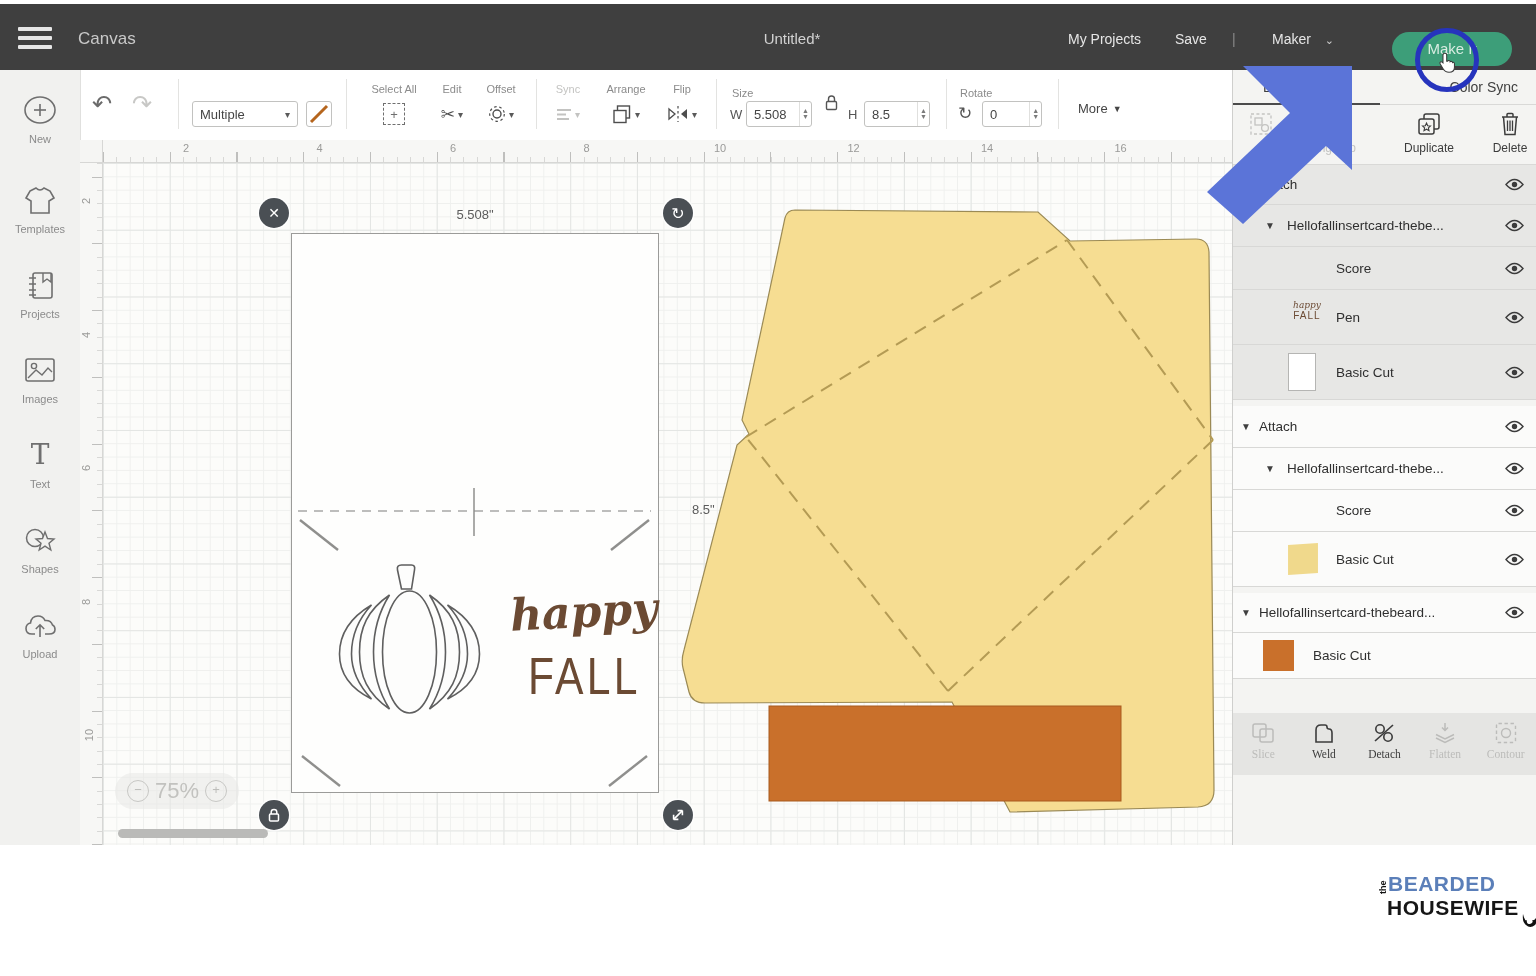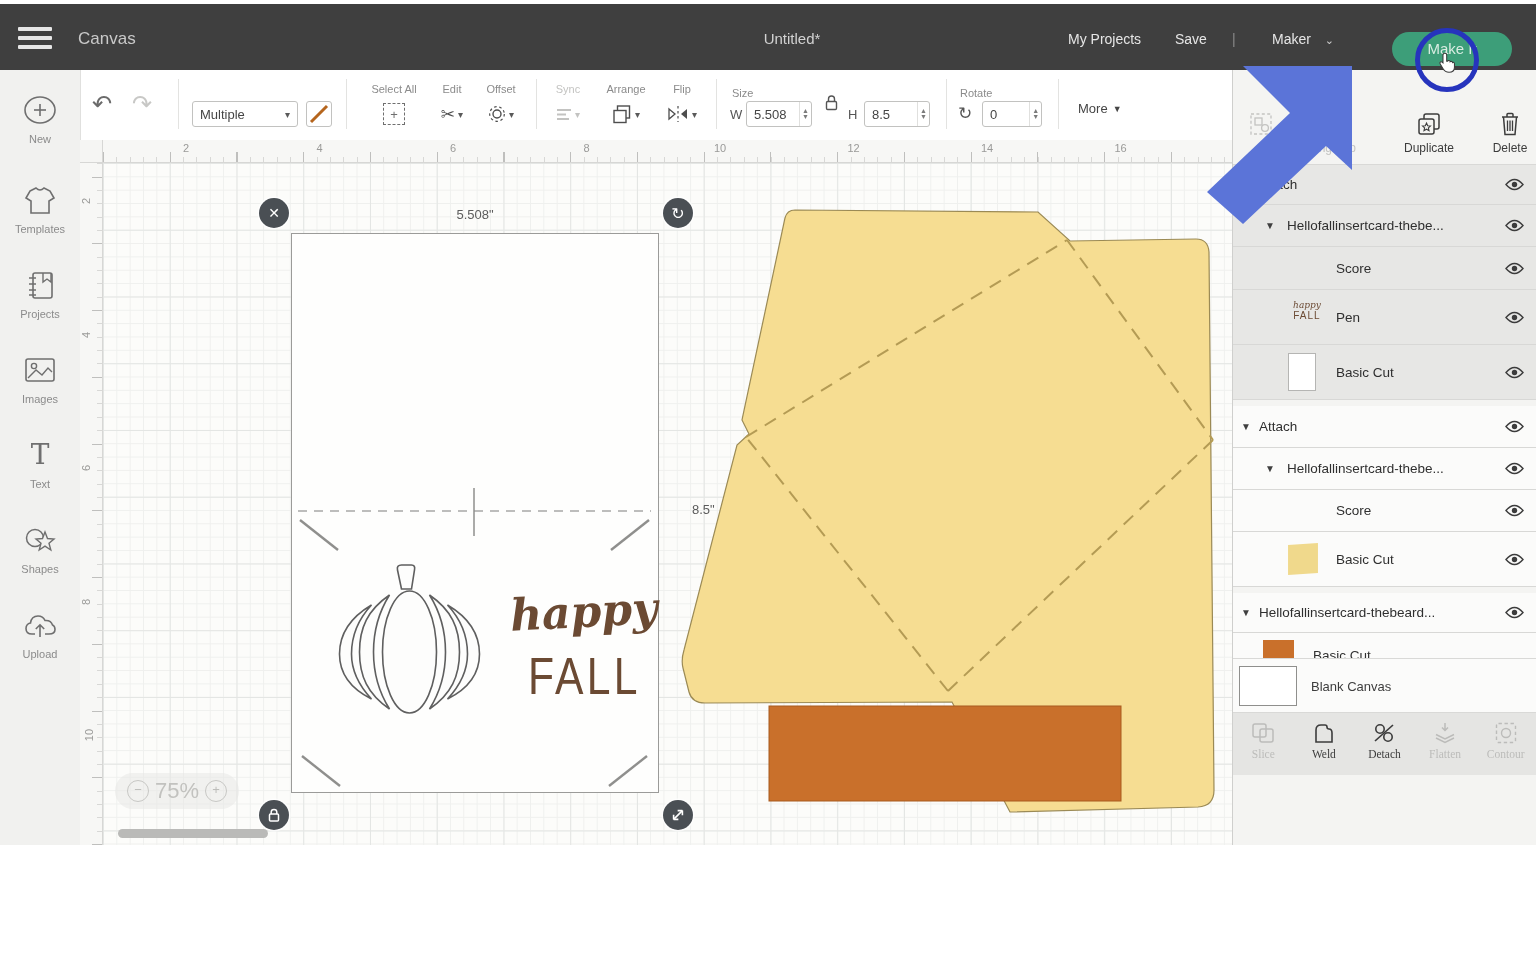--- a/index.html
+++ b/index.html
@@ -343,20 +343,25 @@
 
     <div id="zoom-pill" class="abs">
       <span class="zbtn">−</span>
       <span class="zval">75%</span>
       <span class="zbtn">+</span>
     </div>
     <div id="hscroll" class="abs"></div>
   </div>
 
   <div id="panel" class="abs">
+    <div id="panel-tabs">
+      <div class="ptab" style="left:30px;">Layers</div>
+      <div class="ptab" style="right:18px;">Color Sync</div>
+      <div id="tab-underline"></div>
+    </div>
     <div id="panel-actions">
         <div class="pact disabled" style="left: 12px; width: 32px;">
           <span class="ic">
             <svg width="24" height="24" viewBox="0 0 24 24">
               <rect x="2" y="2" width="20" height="20" fill="none" stroke="currentColor" stroke-width="1.3" stroke-dasharray="3 2.4"></rect>
               <rect x="6" y="6" width="7" height="7" fill="none" stroke="currentColor" stroke-width="1.3"></rect>
               <circle cx="16" cy="16" r="3.4" fill="none" stroke="currentColor" stroke-width="1.3"></circle>
             </svg>
           </span>
         </div>
@@ -498,24 +503,20 @@
             </svg>
           </span>
         </div>
         <div class="prow" style="top: 563px; height: 46px; background: rgb(251, 251, 250);">
           <span class="thumb" style="left:30px;">
             <div style="width:31px;height:31px;background:#c9702b;"></div>
           </span>
           <span class="rlbl" style="margin-left:80px;">Basic Cut</span>
         </div>
       </div>
-    <div id="blank-row">
-      <div id="blank-thumb"></div>
-      <div id="blank-lbl">Blank Canvas</div>
-    </div>
     <div id="panel-footer">
         <div class="fitem disabled">
           <span class="ic">
             <svg width="24" height="22" viewBox="0 0 24 22">
               <rect x="2" y="2" width="13" height="13" rx="2" fill="none" stroke="currentColor" stroke-width="1.5"></rect>
               <rect x="9" y="7" width="13" height="13" rx="2" fill="none" stroke="currentColor" stroke-width="1.5"></rect>
             </svg>
           </span>
           <div class="lbl">Slice</div>
         </div>
@@ -559,13 +560,24 @@
   </div>
 
   <svg id="annot-arrow" class="abs" style="left:1195px;top:55px;" width="170" height="180" viewBox="1195 55 170 180">
     <path d="M1352 66 L1243 66 L1290 113 L1207 192 L1243 224 L1326 146 L1352 170 Z" fill="#5b74d8"></path>
   </svg>
   <div id="annot-ring" class="abs"></div>
   <svg id="hand-cursor" class="abs" width="24" height="22" viewBox="0 0 18 19">
     <path d="M8 1 C9 1 9.6 1.7 9.6 2.7 L9.6 8 L10.3 8 C10.6 7 12.6 7.2 12.6 8.4 C13.2 7.8 14.6 8.1 14.7 9.1 C15.3 8.7 16.3 9.1 16.3 10.2 L16.3 13.2 C16.3 16.2 14.4 17.5 11.6 17.5 C8.8 17.5 7.6 16.4 6.3 14.2 L3.9 10.2 C3.2 9 4.5 7.8 5.6 8.7 L6.4 9.4 L6.4 2.7 C6.4 1.7 7 1 8 1 Z" fill="#fff" stroke="#3a3a3a" stroke-width="0.9"></path>
   </svg>
 
+  <div id="watermark" class="abs">
+    <div id="wm-row1">
+      <span id="wm-the">the</span>
+      <span id="wm-bearded">BEARDED</span>
+    </div>
+    <div id="wm-housewife">
+      <span>HOUSEWIFE</span><svg width="17" height="16" viewBox="0 0 17 16" style="position:absolute;right:-8px;bottom:-9px;">
+          <path d="M2 1 Q1 9 5 12 Q9 16 14 12 Q16 10 15 5 Q13 8 11 7 Q13 10 9 11 Q5 11 6 7 Q4 9 2 1 Z" fill="#111"></path>
+        </svg>
+    </div>
+  </div>
 </div>
 
 </body></html>

